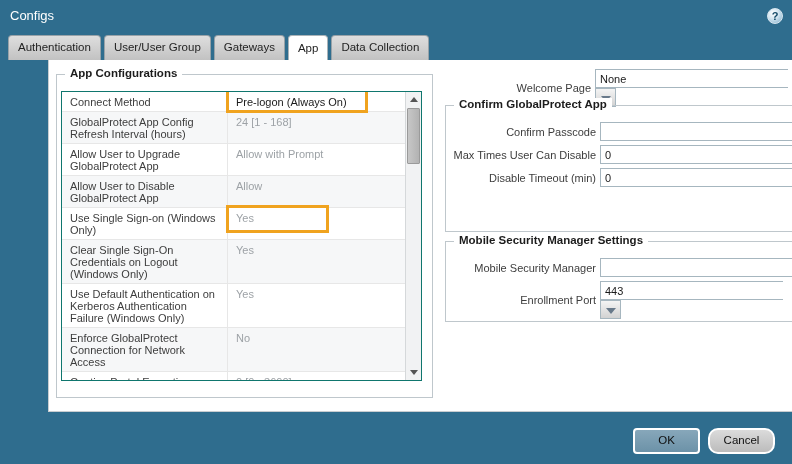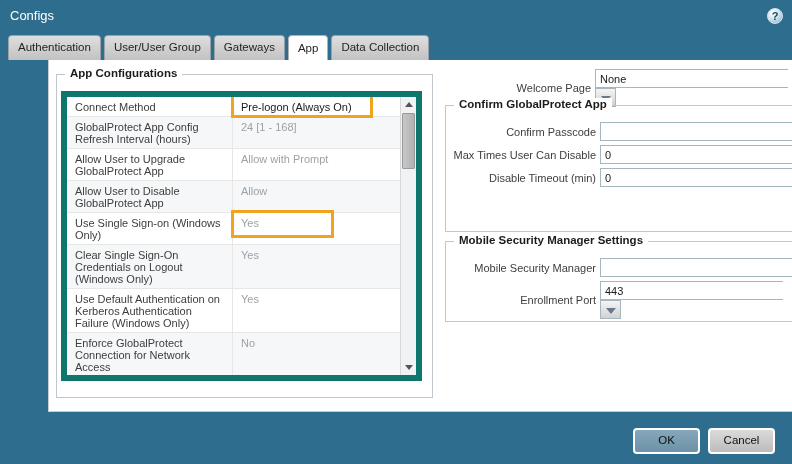--- a/index.html
+++ b/index.html
@@ -46,21 +46,21 @@
     position:absolute; top:-8px; left:8px; background:#ffffff; padding:0 5px;
     font-weight:bold; font-size:11.5px; color:#1c1c1c; white-space:nowrap;
   }
   .fs-app     { left:7px;   top:14px;  width:377px; height:324px; }
   .fs-disable { left:396px; top:45px;  width:373px; height:127px; }
   .fs-msm     { left:396px; top:181px; width:373px; height:81px;  }
 
   
   .table-wrap {
     position:absolute; left:4px; top:16px; width:361px; height:290px;
-    border:6px solid #0f766e; background:#fff; overflow:hidden;
+    border:1px solid #0f766e; background:#fff; overflow:hidden;
   }
   .tbl { margin-right:16px; }
   .row { display:flex; border-bottom:1px solid #e7e7e7; font-size:11px; line-height:12px; background:#fff; }
   .row:nth-child(even) { background:#f6f7f8; }
   .cell-l { width:166px; padding:4px 8px 3px 8px; color:#3d3d3d; border-right:1px solid #e7e7e7; }
   .cell-v { flex:1; padding:4px 8px 3px 8px; color:#9da2a6; position:relative; }
   .cell-v.em { color:#1a1a1a; }
   .hl-box { position:absolute; border:3px solid #f0a31f; pointer-events:none; z-index:5; }
   .r0 .hl-box { left:-2px; top:-3px; width:142px; height:24px; }
   .r4 .hl-box { left:-2px; top:-3px; width:103px; height:28px; }
@@ -104,21 +104,21 @@
             border-top:6px solid #68798a; }
 
   
   .btn {
     position:absolute; top:428px; width:67px; height:26px;
     border:2px solid #ffffff; border-radius:4px;
     font-size:11.5px; color:#0f0f0f; text-align:center; line-height:21px;
     cursor:pointer;
   }
   .btn-ok { left:633px; background:linear-gradient(#87a7ba,#6c92a8); }
-  .btn-cancel { left:708px; background:linear-gradient(#dbdbdb,#bcbcbc); }
+  .btn-cancel { left:708px; background:linear-gradient(#dbdbdb,#bcbcbc);border-radius:10px; }
 </style>
 </head>
 <body>
 
 <div class="titlebar">
   <div class="title">Configs</div>
   <div class="help-icon">?</div>
 </div>
 
 <div class="tabs">

